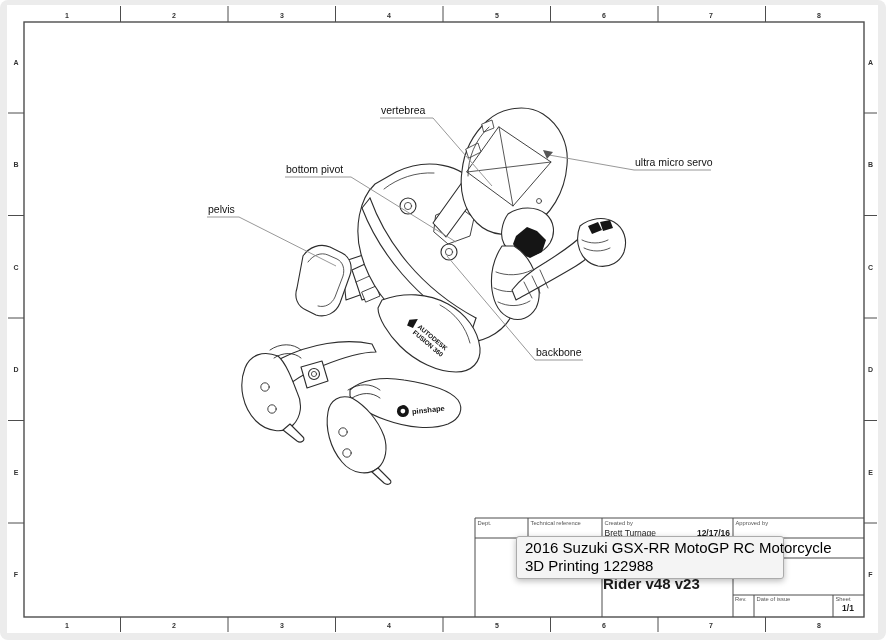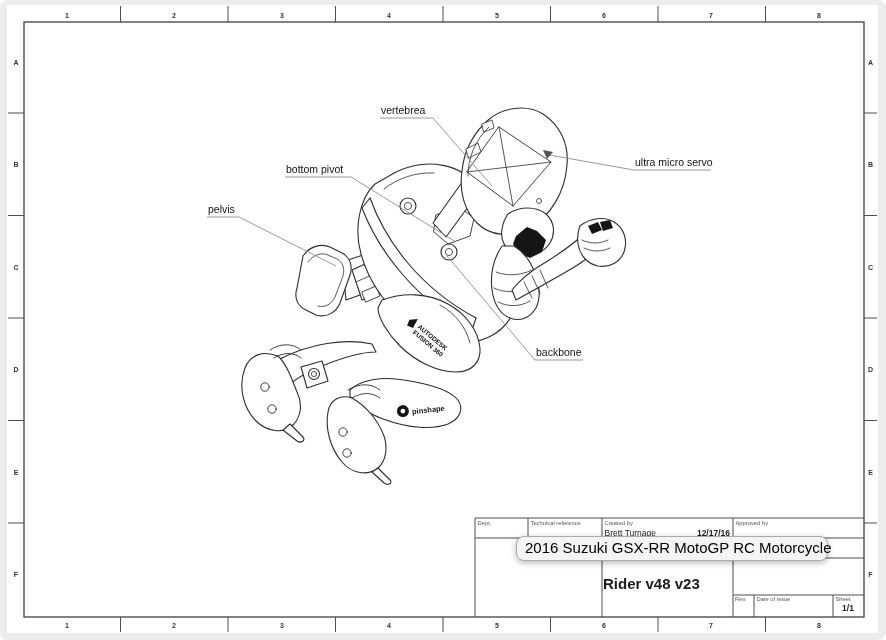--- a/index.html
+++ b/index.html
@@ -1,21 +1,21 @@
 <!DOCTYPE html>
 <html><head>
 <meta charset="utf-8">
 <style>
   html,body{margin:0;padding:0;background:#ffffff;}
   body{font-family:"Liberation Sans","DejaVu Sans",sans-serif;}
   .stage{position:relative;width:886px;height:640px;background:#ececec;border-radius:8px;overflow:hidden;}
   .stage svg{position:absolute;left:0;top:0;display:block;}
   .tooltip{
-    position:absolute;left:516px;top:536px;width:312px;box-sizing:border-box;
-    background:#f4f4f4;border:1px solid #ababab;border-radius:8px;
+    position:absolute;left:516px;top:536px;width:268px;box-sizing:border-box;
+    background:#f4f4f4;border:1px solid #ababab;border-radius:3px;
     padding:2px 8px 3px 8px;font-size:15px;line-height:18px;color:#000;
     box-shadow:0 2px 6px rgba(0,0,0,0.28);z-index:10;white-space:nowrap;
   }
   text{font-family:"Liberation Sans","DejaVu Sans",sans-serif;}
   .zone{font-size:7px;font-weight:700;fill:#333;}
   .tb-label{font-size:5.8px;fill:#555;}
   .tb-value{font-size:8.5px;fill:#1c1c1c;}
   .tb-bold{font-weight:700;}
   .doc-title{font-size:15px;font-weight:700;fill:#1c1c1c;}
   .part-label{font-size:10.5px;fill:#111;}
@@ -223,14 +223,15 @@
     <text class="part-label" x="381" y="114">vertebrea</text>
     <text class="part-label" x="286" y="173">bottom pivot</text>
     <text class="part-label" x="208" y="213">pelvis</text>
     <text class="part-label" x="635" y="166">ultra micro servo</text>
     <text class="part-label" x="536" y="356">backbone</text>
   </g>
 </svg>
 
   <div class="tooltip">
     <div>2016 Suzuki GSX-RR MotoGP RC Motorcycle</div>
+    <div>3D Printing 122988</div>
   </div>
 </div>
 
 </body></html>

